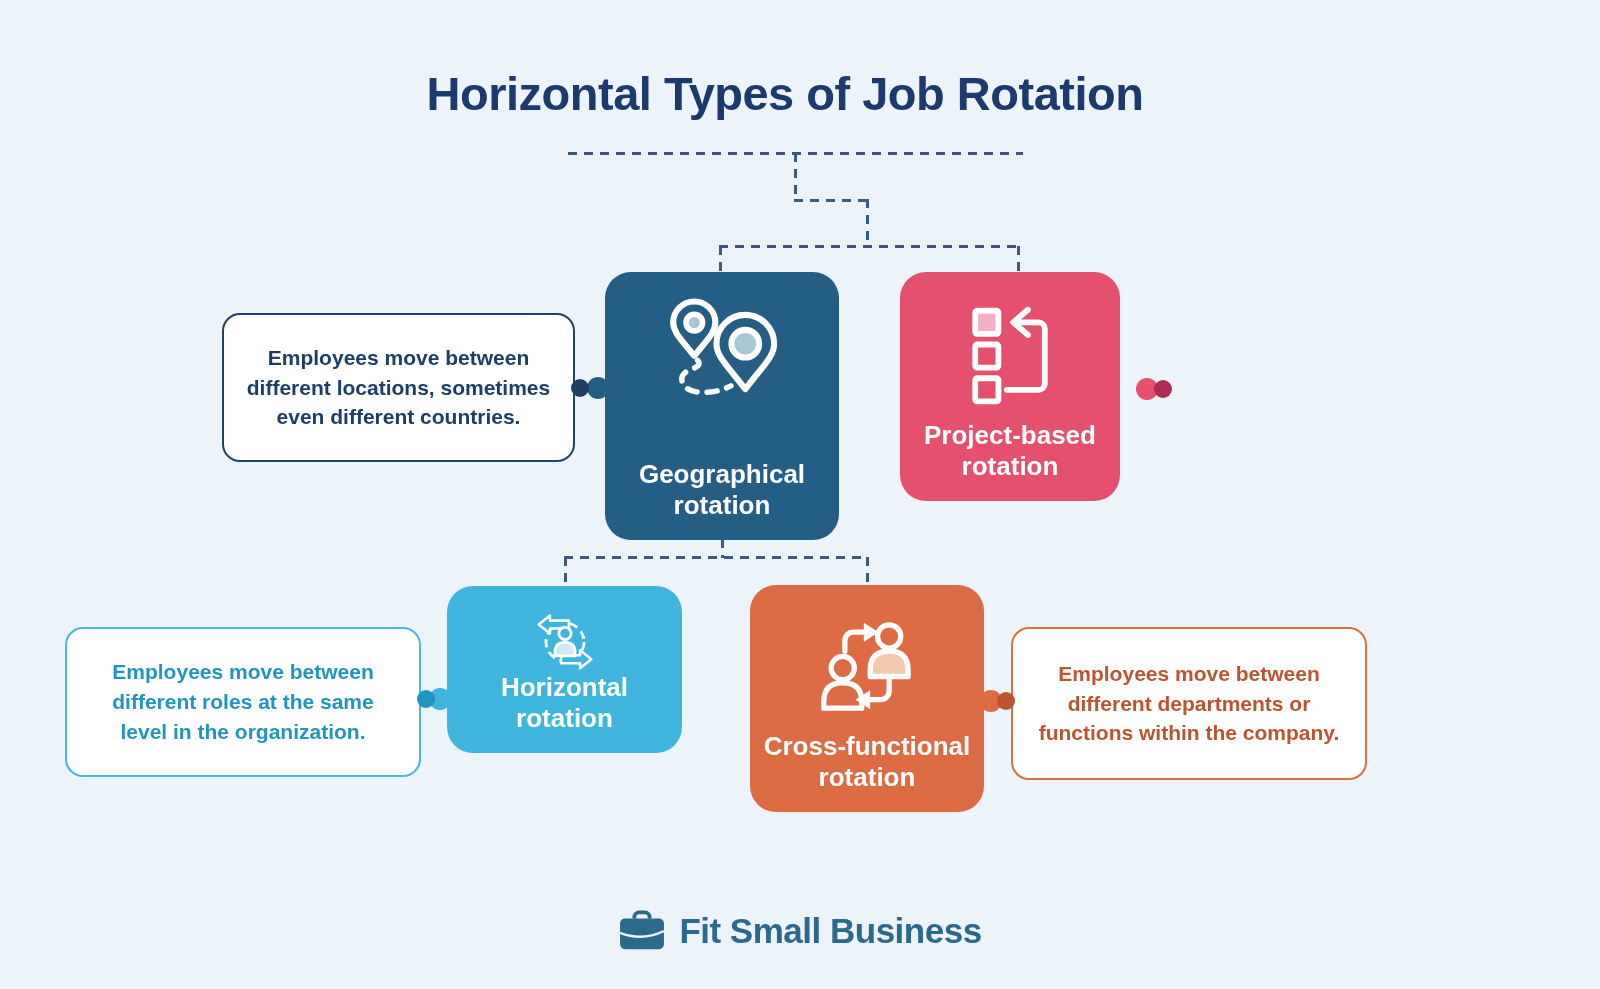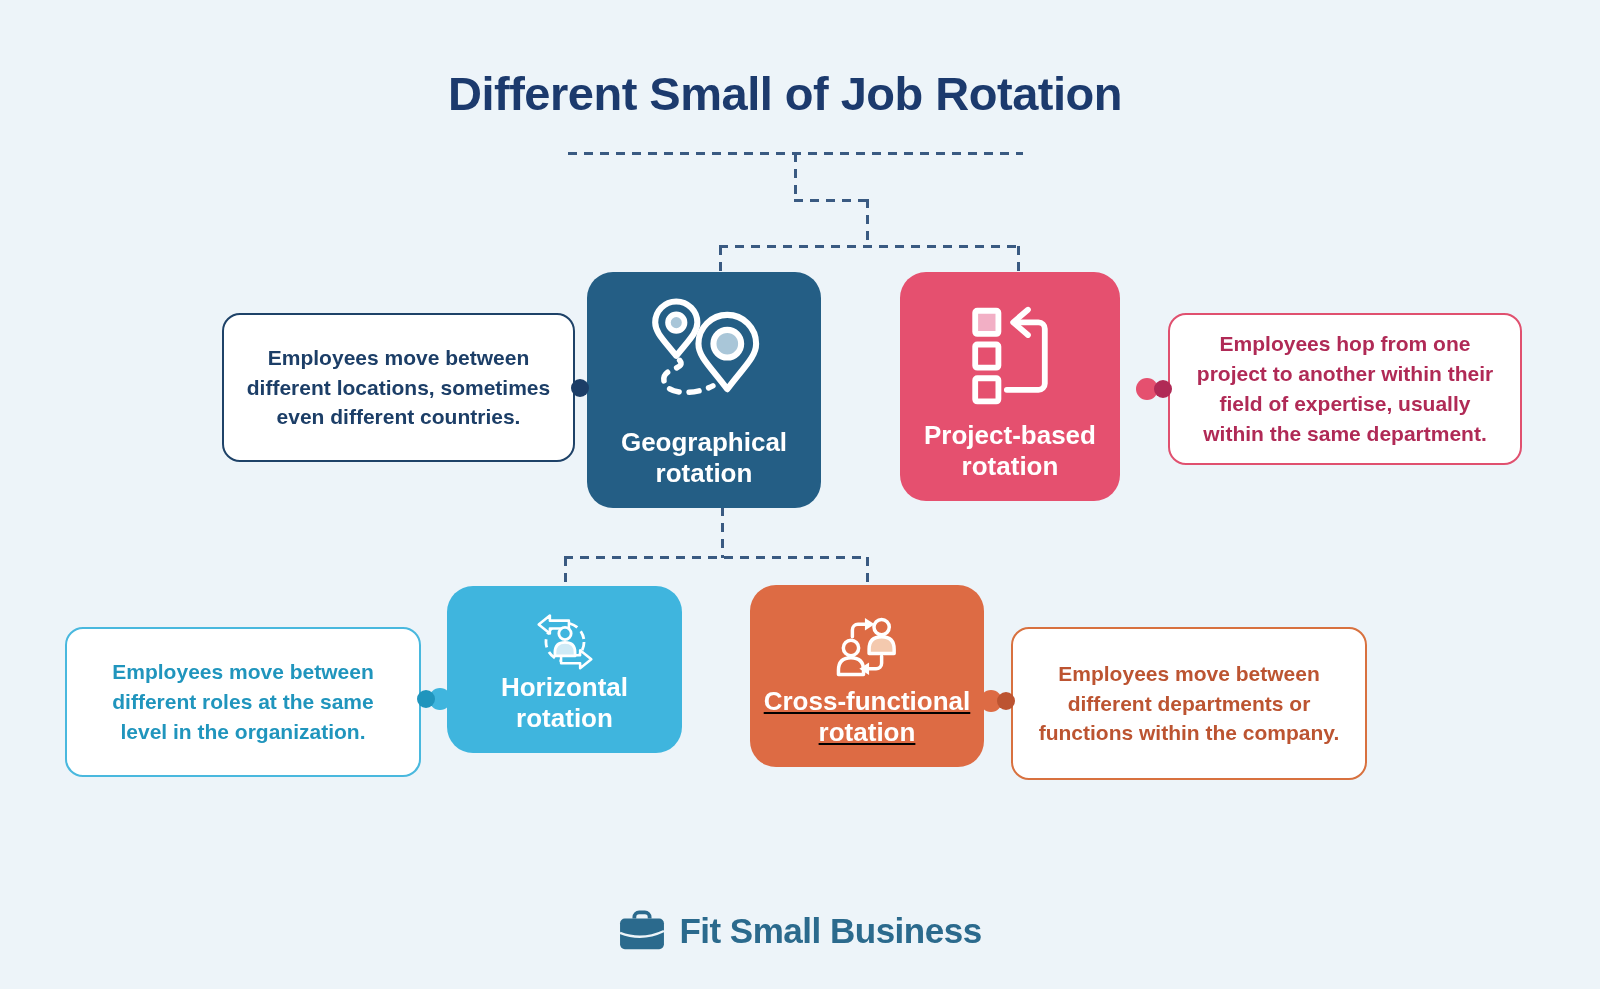--- a/index.html
+++ b/index.html
@@ -20,24 +20,24 @@
   
   .node{
     position:absolute;border-radius:26px;
     display:flex;flex-direction:column;align-items:center;justify-content:space-between;
     padding:24px 8px 18px 8px;box-sizing:border-box;
   }
   .node .node-label{
     color:#ffffff;font-weight:700;font-size:26px;line-height:1.22;
     text-align:center;white-space:pre-line;
   }
-  .node-geo{left:587px;top:272px;width:234px;height:236px;background:#245e85;}
+  .node-geo{left:605px;top:272px;width:234px;height:268px;background:#245e85;}
   .node-proj{left:900px;top:272px;width:220px;height:229px;background:#e5506f;}
   .node-horiz{left:447px;top:586px;width:235px;height:167px;background:#3fb5de;}
-  .node-cross{left:750px;top:585px;width:234px;height:182px;background:#dd6b44;text-decoration:underline;}
+  .node-cross{left:750px;top:585px;width:234px;height:227px;background:#dd6b44;}
   
   .callout{
     position:absolute;background:#ffffff;border-radius:18px;
     display:flex;align-items:center;justify-content:center;
     text-align:center;box-sizing:border-box;padding:10px 8px;
   }
   .callout p{margin:0;white-space:pre-line;font-size:21px;font-weight:700;line-height:1.42;}
   .callout-geo{left:222px;top:313px;width:353px;height:149px;border:2px solid #1e4268;}
   .callout-geo p{color:#1c3e67;}
   .callout-proj{left:1168px;top:313px;width:354px;height:152px;border:2px solid #e0506f;}
@@ -63,21 +63,21 @@
     position:absolute;top:866px;left:0;width:1600px;
     display:flex;align-items:center;justify-content:center;gap:13px;margin-top:44px;
   }
   .logo-text{font-size:35px;font-weight:800;letter-spacing:-0.5px;color:#2b6a8d;}
 </style>
 </head>
 <body>
 
 <div class="canvas">
 
-  <h1 class="page-title">Different Small of Job Rotation</h1>
+  <h1 class="page-title">Horizontal Types of Job Rotation</h1>
 
   <div class="dash h" style="left:568px;top:152px;width:455px;"></div>
   <div class="dash v" style="left:794px;top:153px;height:49px;"></div>
   <div class="dash h" style="left:794px;top:199px;width:75px;"></div>
   <div class="dash v" style="left:866px;top:199px;height:48px;"></div>
   <div class="dash h" style="left:719px;top:245px;width:300px;"></div>
   <div class="dash v" style="left:719px;top:246px;height:28px;"></div>
   <div class="dash v" style="left:1017px;top:246px;height:28px;"></div>
 
   <div class="dash v" style="left:721px;top:507px;height:51px;"></div>
@@ -145,26 +145,20 @@
     </svg>
     <div class="node-label">Cross-functional
 rotation</div>
   </div>
 
   <div class="callout callout-geo">
     <p>Employees move between
 different locations, sometimes
 even different countries.</p>
   </div>
-  <div class="callout callout-proj">
-    <p>Employees hop from one
-project to another within their
-field of expertise, usually
-within the same department.</p>
-  </div>
   <div class="callout callout-horiz">
     <p>Employees move between
 different roles at the same
 level in the organization.</p>
   </div>
   <div class="callout callout-cross">
     <p>Employees move between
 different departments or
 functions within the company.</p>
   </div>

